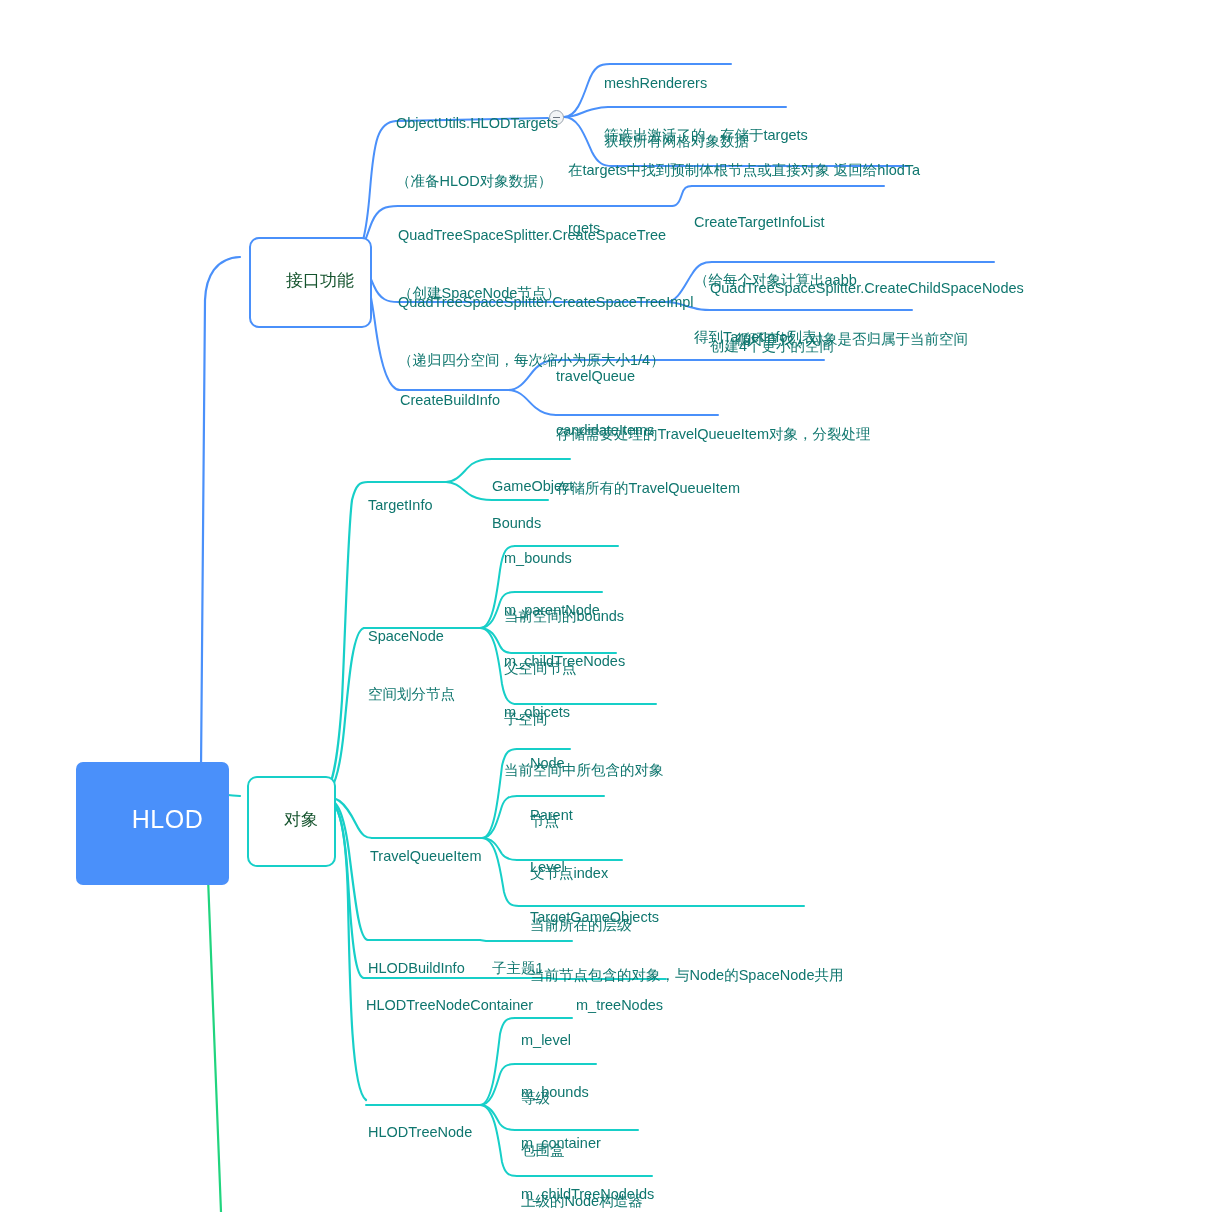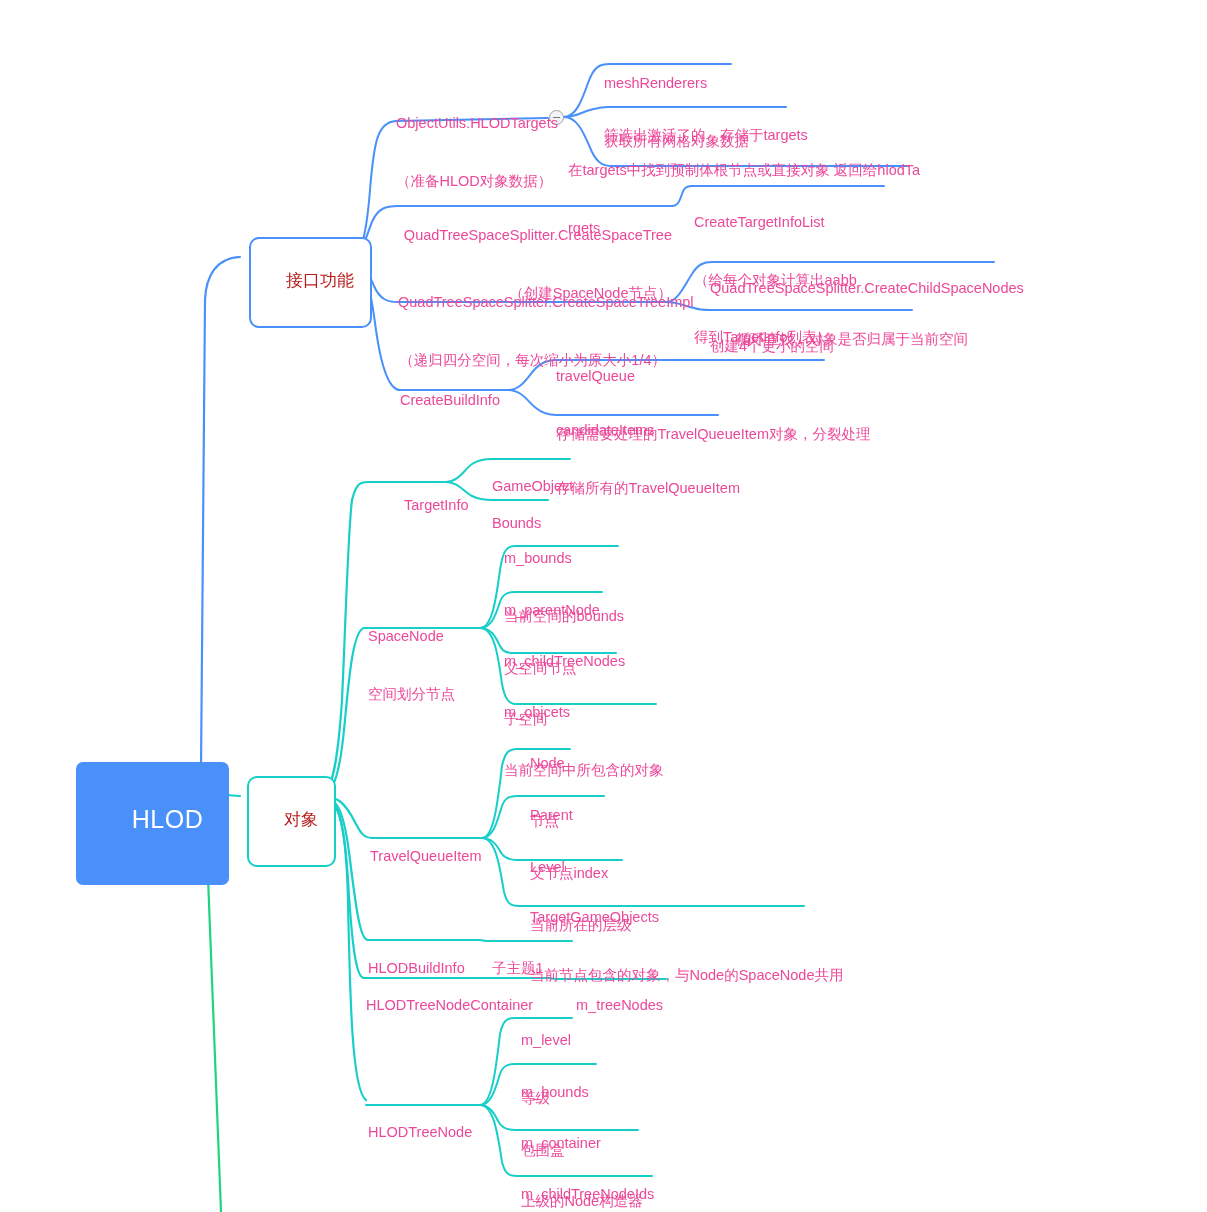--- a/index.html
+++ b/index.html
@@ -46,33 +46,33 @@
     text-align: center;
   }
   
   .lvl1-node {
     background: #ffffff;
     border: 2px solid #4a90fa;
     border-radius: 10px;
     font-size: 17px;
     padding: 9px 16px 11px 16px;
     text-align: center;
-    color: #b91c1c;
+    color: #14532d;
   }
   .lvl1-node.teal {
     border-color: #17cfc8;
   }
   
   .leaf {
     font-size: 14.5px;
-    color: #ec4899;
+    color: #0f766e;
     text-align: left;
   }
   .leaf.center {
-    text-align: right;
+    text-align: left;
   }
   .collapse-toggle {
     position: absolute;
     width: 15px;
     height: 15px;
     border-radius: 50%;
     border: 1px solid #9aa3ad;
     background: #f2f4f6;
     box-sizing: border-box;
   }
@@ -248,21 +248,21 @@
   <div class="node leaf" style="left:556px; top:329px; width:300px;">
     <span class="l1">travelQueue</span>
     <span class="l2">存储需要处理的TravelQueueItem对象，分裂处理</span>
   </div>
 
   <div class="node leaf" style="left:556px; top:383px; width:260px;">
     <span class="l1">candidateItems</span>
     <span class="l2">存储所有的TravelQueueItem</span>
   </div>
 
-  <div class="node leaf" style="left:368px; top:458px; width:110px;margin-left:36px;">
+  <div class="node leaf" style="left:368px; top:458px; width:110px;">
     <span class="l1">TargetInfo</span>
   </div>
 
   <div class="node leaf" style="left:368px; top:589px; width:110px;">
     <span class="l1">SpaceNode</span>
     <span class="l2">空间划分节点</span>
   </div>
 
   <div class="node leaf" style="left:370px; top:809px; width:120px;">
     <span class="l1">TravelQueueItem</span>

